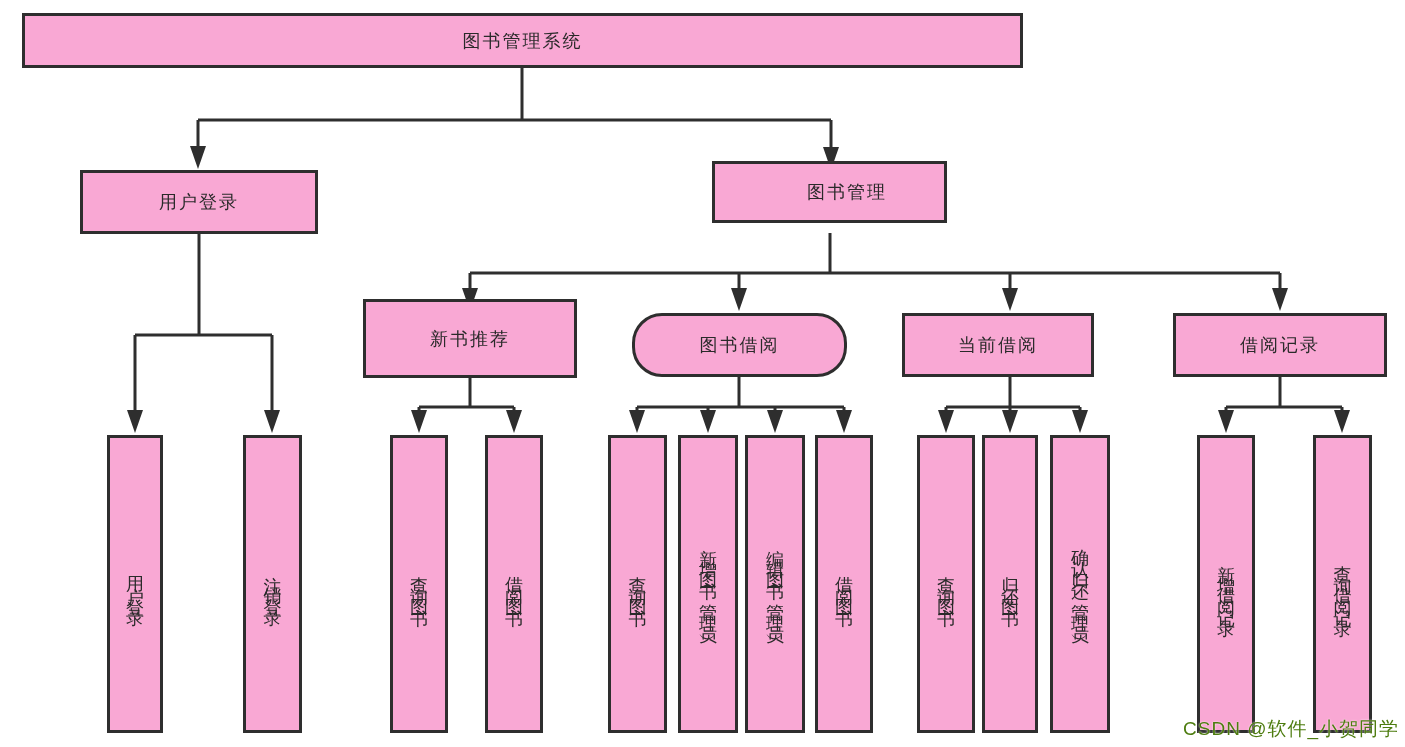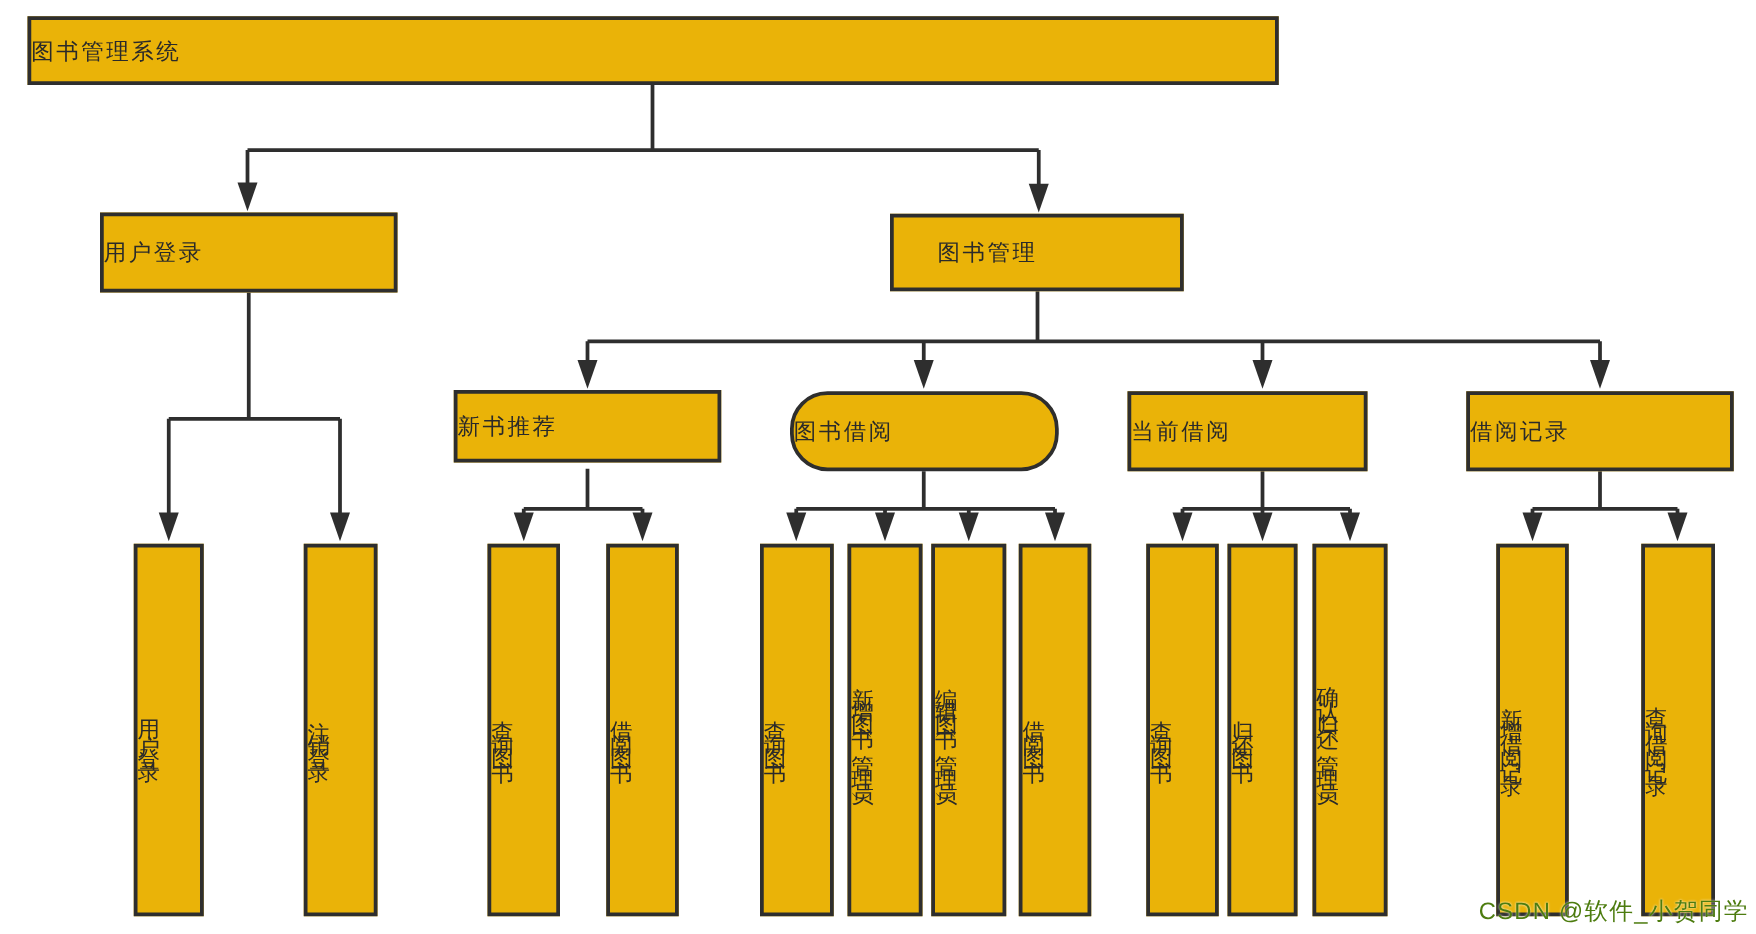--- a/index.html
+++ b/index.html
@@ -7,24 +7,25 @@
     position:relative;
     width:1405px;height:747px;
     background:#ffffff;
     font-family:"Liberation Sans","DejaVu Sans",sans-serif;
     overflow:hidden;
   }
   .connectors{position:absolute;left:0;top:0;z-index:1;}
   .node{
     position:absolute;
     box-sizing:border-box;
-    background:#eab308;
+    background:#f9a8d4;
     border:3px solid #2e2e2e;
     display:flex;
     align-items:center;
+    justify-content:center;
     z-index:2;
   }
   .node .label{
     color:#2a2a2a;
     font-size:18px;
     letter-spacing:2px;
     white-space:nowrap;
   }
   .node.v .label{
     writing-mode:vertical-rl;
@@ -83,25 +84,25 @@
     </g>
   </svg>
 
   <div class="node" style="left:22px;top:13px;width:1001px;height:55px;">
     <span class="label">图书管理系统</span>
   </div>
 
   <div class="node" style="left:80px;top:170px;width:238px;height:64px;">
     <span class="label">用户登录</span>
   </div>
-  <div class="node" style="left:712px;top:171px;width:235px;height:62px;padding-left:35px;">
+  <div class="node" style="left:712px;top:161px;width:235px;height:62px;padding-left:35px;">
     <span class="label">图书管理</span>
   </div>
 
-  <div class="node" style="left:363px;top:312px;width:214px;height:58px;">
+  <div class="node" style="left:363px;top:299px;width:214px;height:79px;">
     <span class="label">新书推荐</span>
   </div>
   <div class="node" style="left:632px;top:313px;width:215px;height:64px;border-radius:30px;">
     <span class="label">图书借阅</span>
   </div>
   <div class="node" style="left:902px;top:313px;width:192px;height:64px;">
     <span class="label">当前借阅</span>
   </div>
   <div class="node" style="left:1173px;top:313px;width:214px;height:64px;">
     <span class="label">借阅记录</span>

